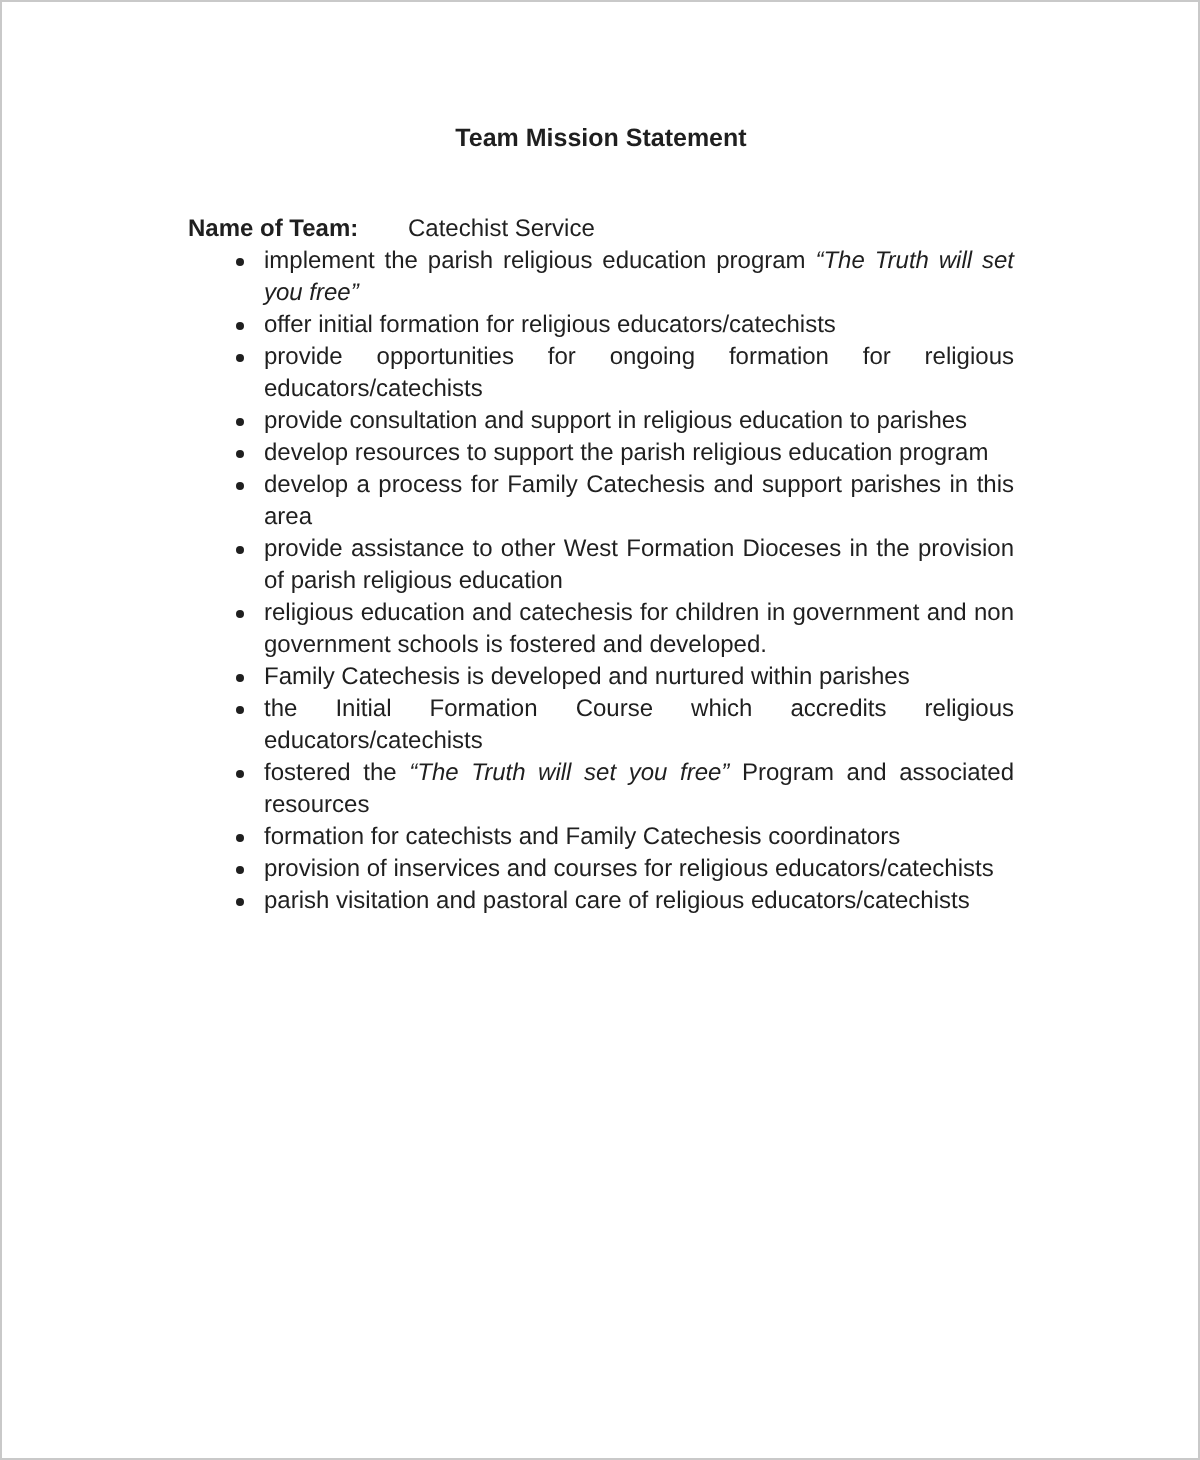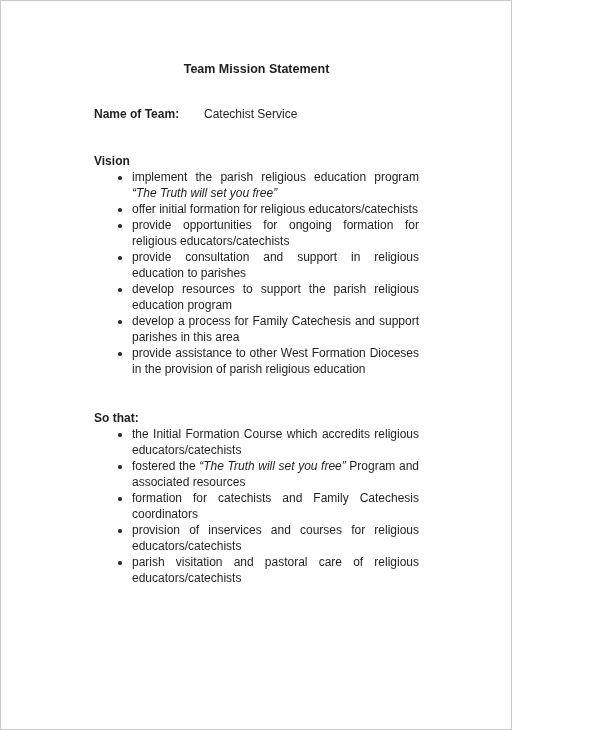--- a/index.html
+++ b/index.html
@@ -1,21 +1,21 @@
 <!DOCTYPE html>
 <html><head>
 <meta charset="utf-8">
 <style>
   html, body {
     margin: 0;
     padding: 0;
     background: #ffffff;
   }
   .page {
-    width: 512px;
+    width: 600px;
     height: 730px;
     box-sizing: border-box;
     border: 1px solid #c9c9c9;
     background: #ffffff;
     font-family: "Liberation Sans", sans-serif;
     font-size: 12px;
     line-height: 16px;
     color: #1f1f1f;
     padding: 60px 92px 0 93px;
     overflow: hidden;
@@ -67,36 +67,38 @@
 
 <div class="page">
 
   <h1 class="doc-title">Team Mission Statement</h1>
 
   <div class="team-row">
     <span class="team-label">Name of Team:</span>
     <span class="team-value">Catechist Service</span>
   </div>
 
-  <h2 class="section-heading heading-vision">Vision</h2>
 
 
 
   <ul class="bullet-list list-exists">
       <li><span>implement the parish religious education program </span><span class="italic">“The Truth will set you free”</span></li>
       <li><span>offer initial formation for religious educators/catechists</span></li>
       <li><span>provide opportunities for ongoing formation for religious educators/catechists</span></li>
       <li><span>provide consultation and support in religious education to parishes</span></li>
       <li><span>develop resources to support the parish religious education program</span></li>
       <li><span>develop a process for Family Catechesis and support parishes in this area</span></li>
       <li><span>provide assistance to other West Formation Dioceses in the provision of parish religious education</span></li>
     </ul>
 
-  <h2 class="section-heading heading-sothat">So that:</h2>
 
+  <ul class="bullet-list list-sothat">
+      <li><span>religious education and catechesis for children in government and non government schools is fostered and developed.</span></li>
+      <li><span>Family Catechesis is developed and nurtured within parishes</span></li>
+    </ul>
 
 
   <ul class="bullet-list list-aim">
       <li><span>the Initial Formation Course which accredits religious educators/catechists</span></li>
       <li><span>fostered the </span><span class="italic">“The Truth will set you free”</span><span> Program and associated resources</span></li>
       <li><span>formation for catechists and Family Catechesis coordinators</span></li>
       <li><span>provision of inservices and courses for religious educators/catechists</span></li>
       <li><span>parish visitation and pastoral care of religious educators/catechists</span></li>
     </ul>
 

